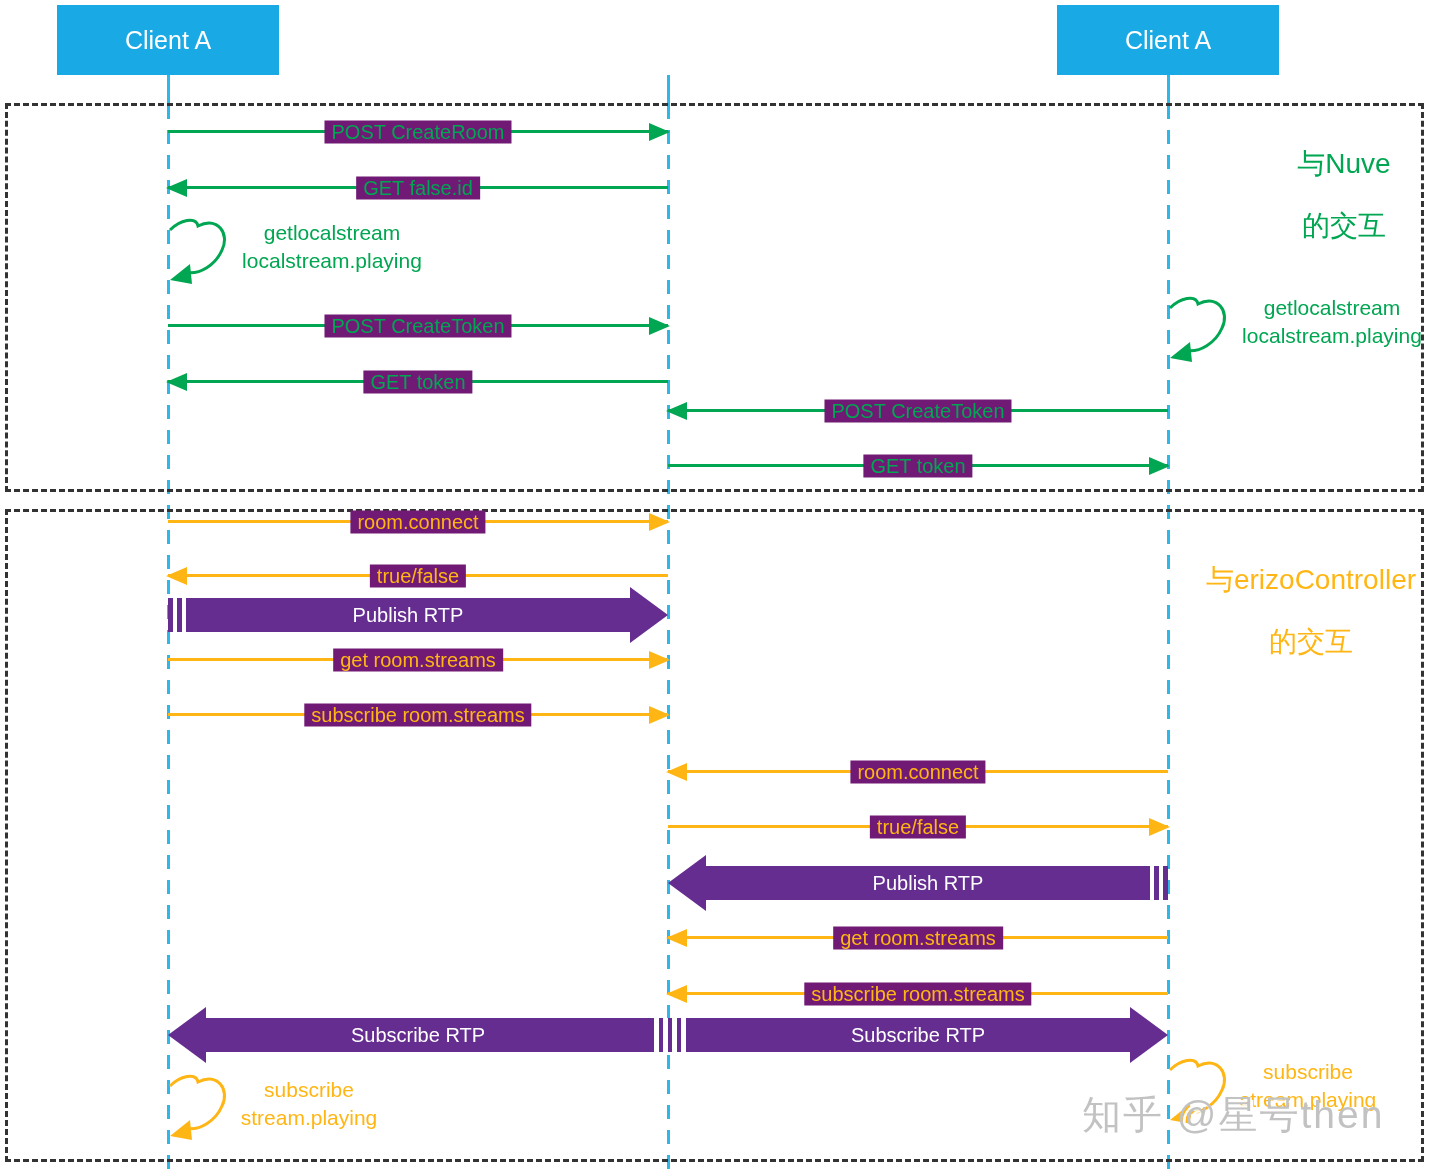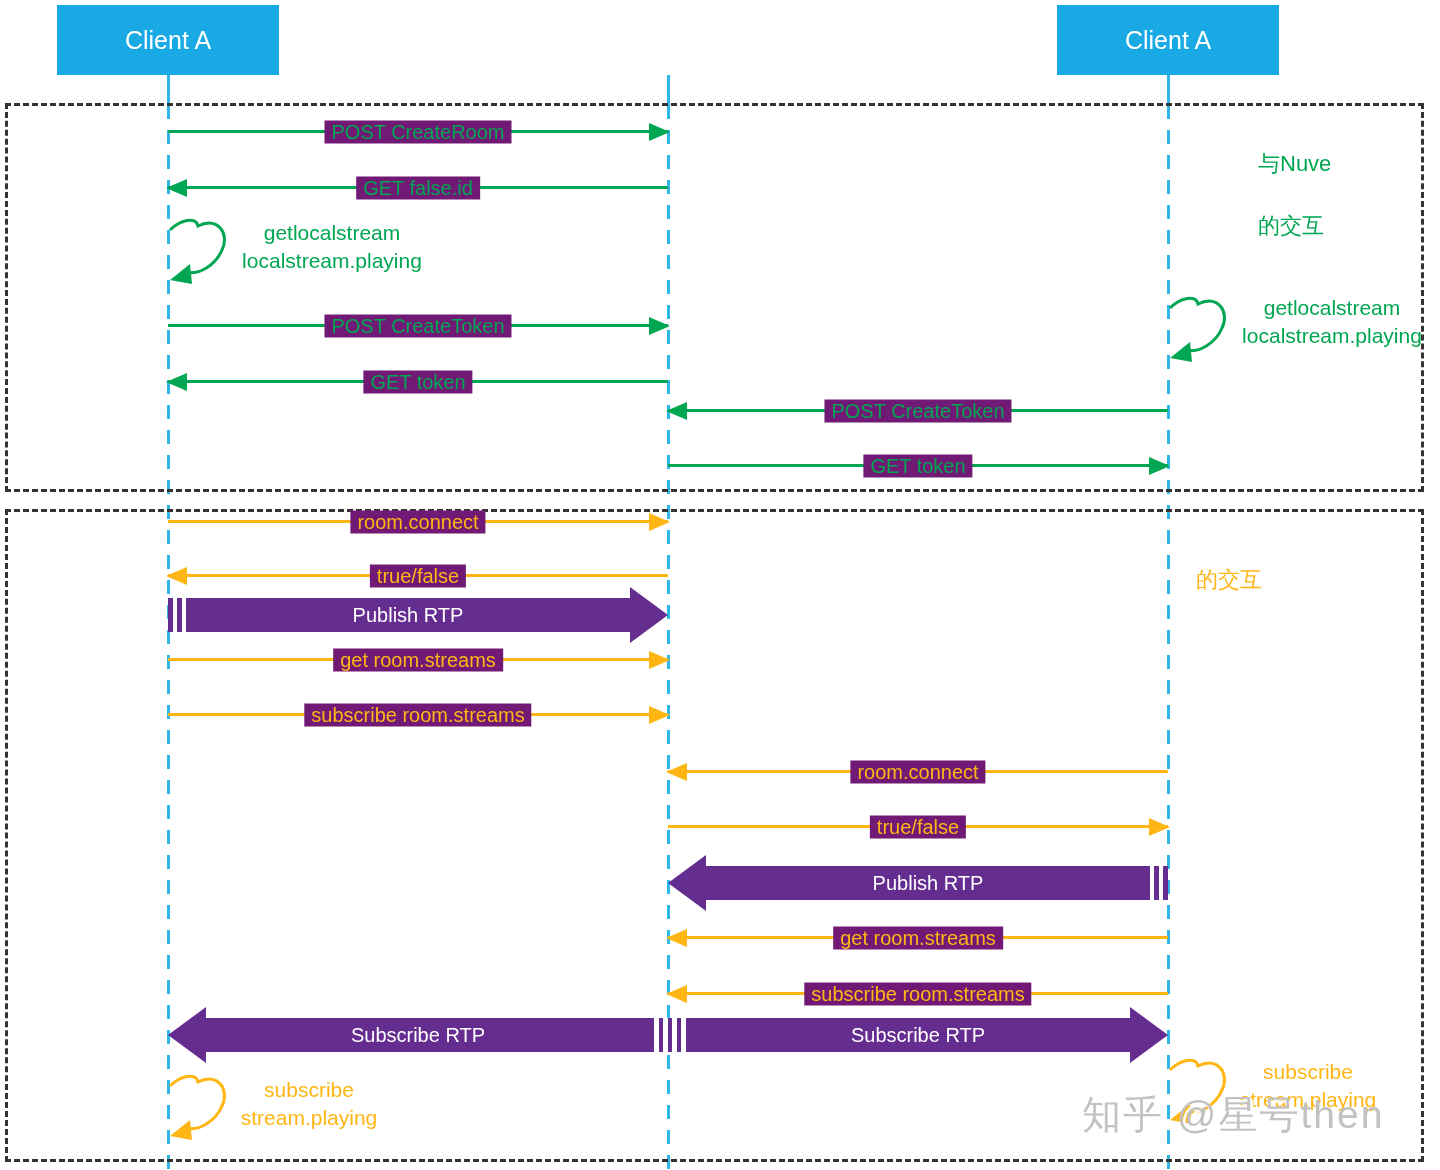--- a/index.html
+++ b/index.html
@@ -15,21 +15,21 @@
     color:#fff;font-size:25px;
   }
   
   .life-solid{position:absolute;width:3px;top:75px;height:30px;background:var(--lifeline,#2EB7E8);}
   .life-dash{
     position:absolute;width:3px;top:105px;height:1065px;
     background:repeating-linear-gradient(to bottom,var(--lifeline,#2EB7E8) 0 14px,transparent 14px 25px);
   }
   
   .frame{position:absolute;border:3px dashed var(--frame,#333);background:transparent;}
-  .frame-label{position:absolute;font-size:22px;line-height:31px;white-space:pre-line;}
+  .frame-label{position:absolute;text-align:center;font-size:28px;line-height:31px;white-space:pre-line;}
   .frame-label.green{color:var(--green,#00A651);}
   .frame-label.yellow{color:var(--yellow,#FFB614);}
   
   .msg{position:absolute;height:0;border-top:3px solid currentColor;}
   .msg.green{color:var(--green,#00A651);}
   .msg.yellow{color:var(--yellow,#FFB614);}
   .msg .lbl{
     position:absolute;left:50%;top:-1px;transform:translate(-50%,-50%);
     background:#701a75;padding:0 7px;font-size:20px;white-space:nowrap;
   }
@@ -80,20 +80,21 @@
   <div class="life-dash" style="left:1167px"></div>
 
   <div class="frame" style="left:5px;top:103px;width:1413px;height:383px"></div>
   <div class="frame" style="left:5px;top:509px;width:1413px;height:647px"></div>
 
   <div class="frame-label green" style="left:1258px;top:117px;width:172px">
     <div>与Nuve</div>
     <div>的交互</div>
   </div>
   <div class="frame-label yellow" style="left:1196px;top:533px;width:230px">
+    <div>与erizoController</div>
     <div>的交互</div>
   </div>
 
   <div class="msg green" style="left:168px;top:130px;width:500px">
     <i class="head hr"></i>
     <span class="lbl">POST CreateRoom</span>
   </div>
   <div class="msg green" style="left:168px;top:186px;width:500px">
     <i class="head hl"></i>
     <span class="lbl">GET false.id</span>

